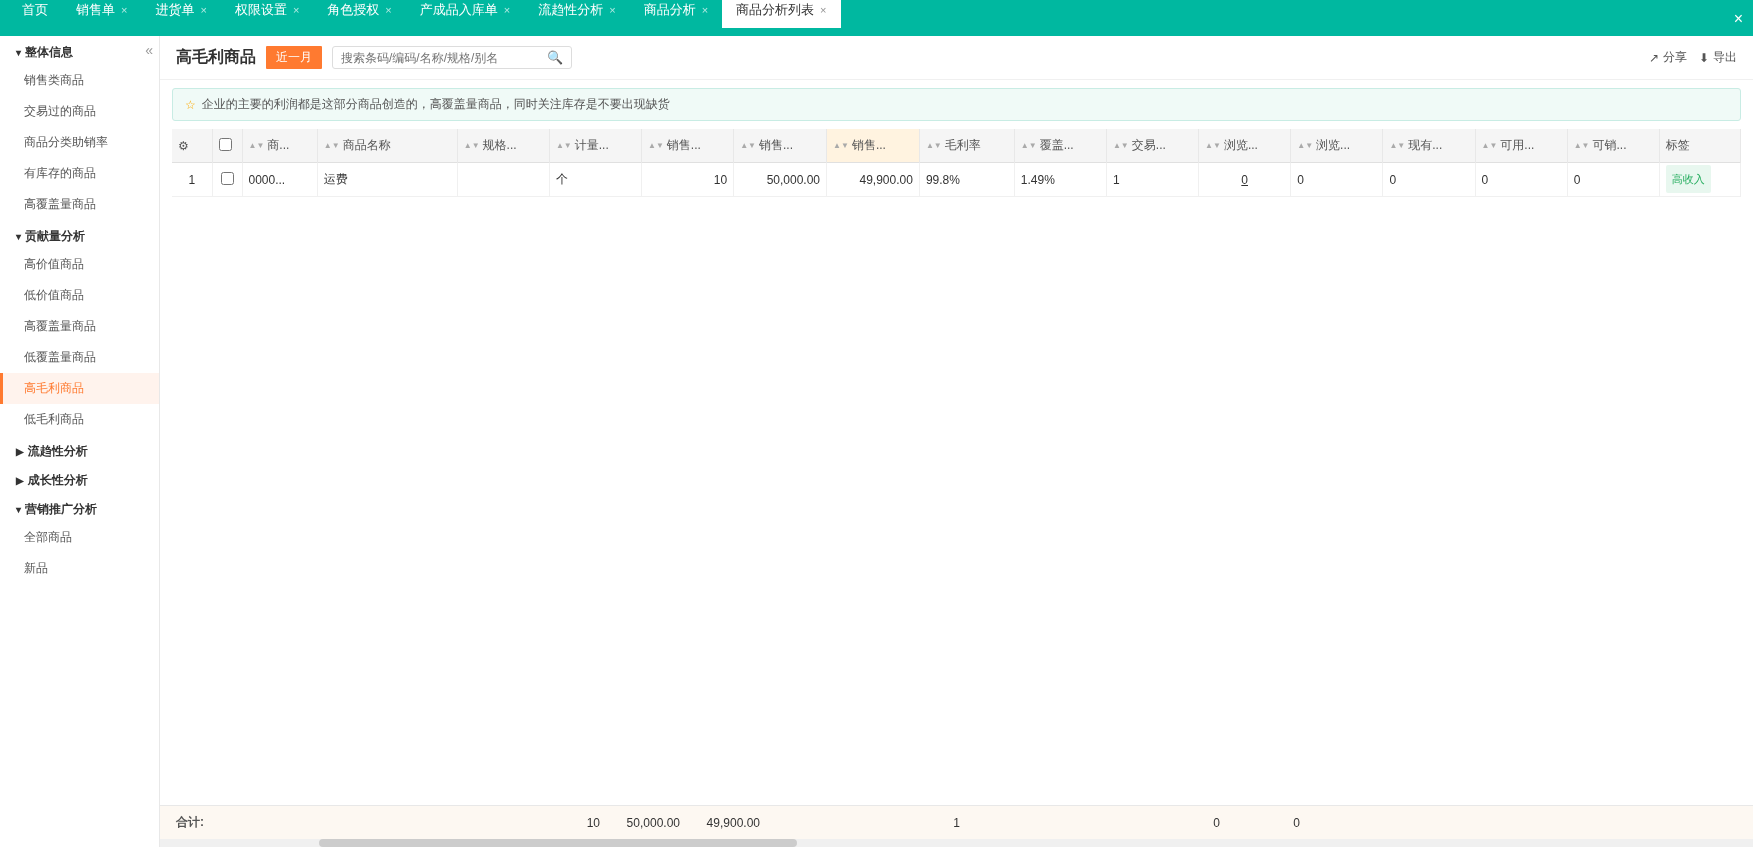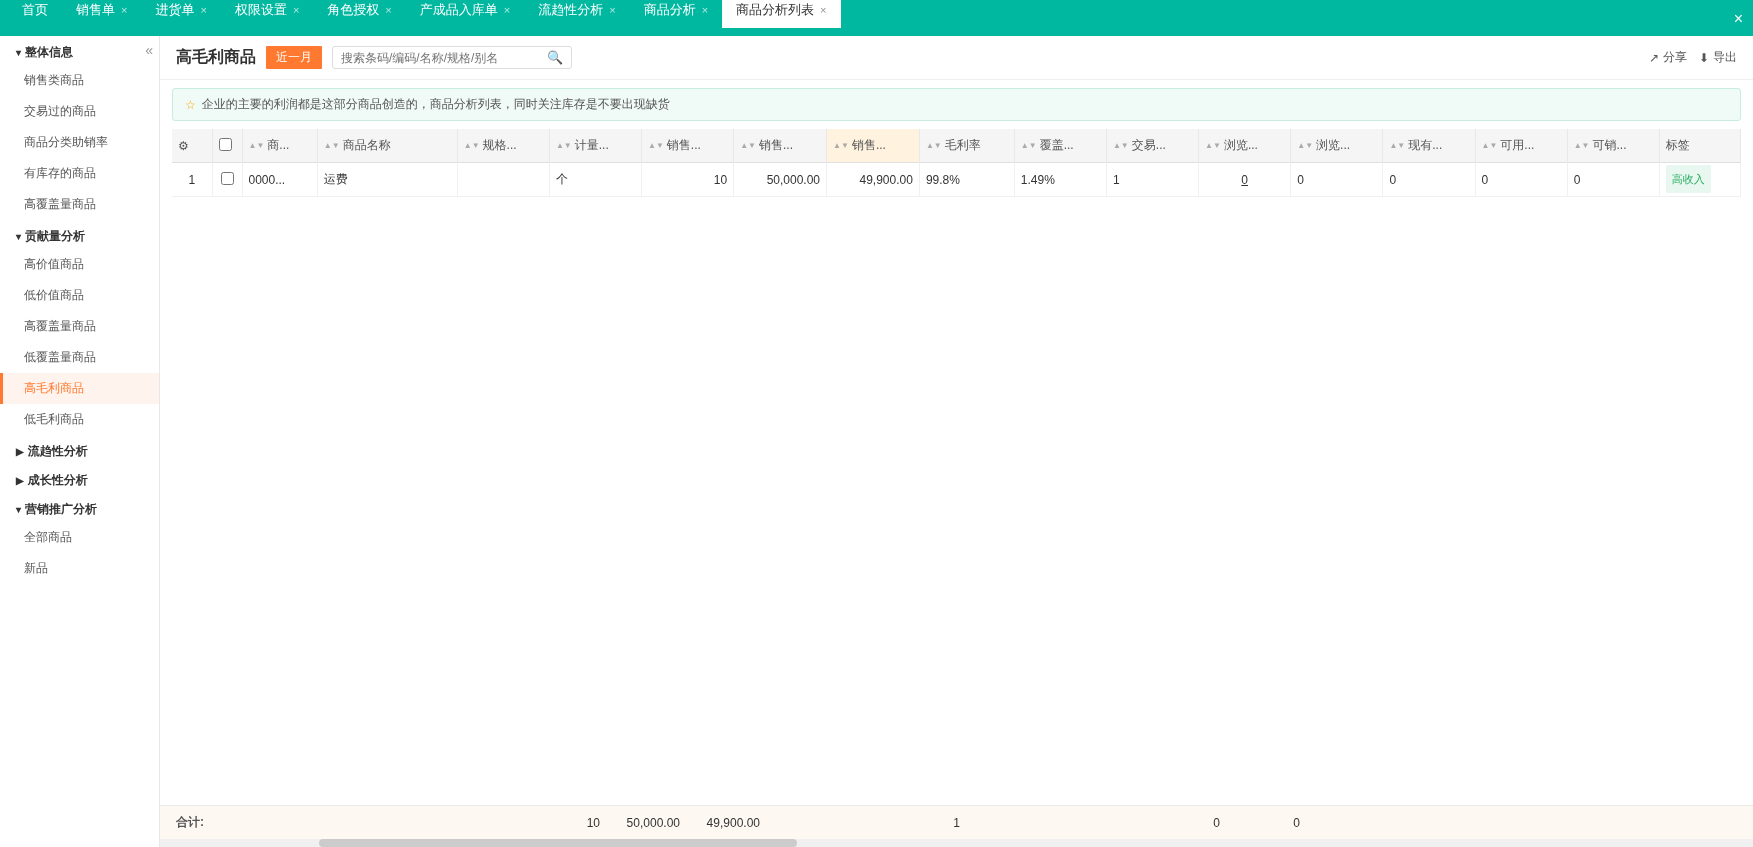--- a/index.html
+++ b/index.html
@@ -387,21 +387,21 @@
         </div>
         <div class="header-action-btn">
           <span>⬇</span>
           <span>导出</span>
         </div>
       </div>
     </div>
 
     <div class="tip-bar">
       <span class="tip-icon">☆</span>
-      <span>企业的主要的利润都是这部分商品创造的，商品分析列表，同时关注库存是不要出现缺货</span>
+      <span>企业的主要的利润都是这部分商品创造的，高覆盖量商品，同时关注库存是不要出现缺货</span>
     </div>
 
     <div class="table-wrap">
       <table>
         <thead>
           <tr>
             <th style="width:40px;">⚙</th>
             <th style="width:30px;"><input type="checkbox" style=""></th>
             <th><span class="col-sorter">▲▼</span><span>商...</span></th>
             <th style="min-width:100px;"><span class="col-sorter">▲▼</span><span>商品名称</span></th>

